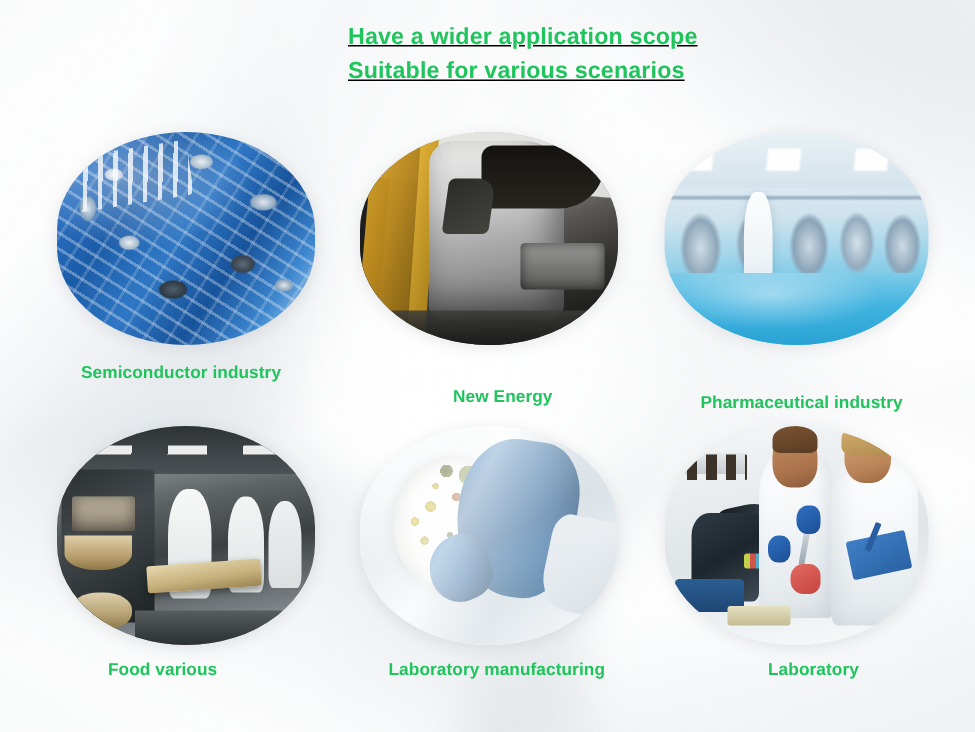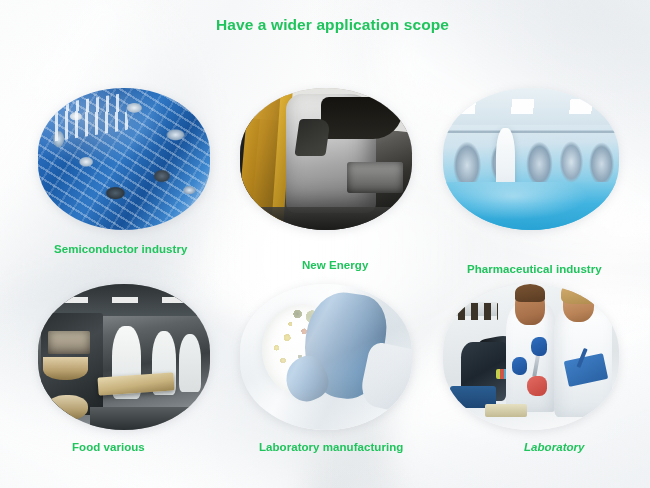--- a/index.html
+++ b/index.html
@@ -61,23 +61,24 @@
   .silk-e {
     left: 150px; top: 195px;
     width: 380px; height: 120px;
     background: linear-gradient(90deg, rgba(255,255,255,0.0) 0%, rgba(255,255,255,0.85) 50%, rgba(255,255,255,0.0) 100%);
     filter: blur(20px);
   }
 
   
   #heading {
     position: absolute;
-    left: 216px;
+    left: 232px;
     top: 13px;
     z-index: 5;
+    text-decoration: underline;
   }
   #heading .hline {
     color: #1fc45c;
     font-size: 15.5px;
     font-weight: bold;
     line-height: 23px;
     letter-spacing: 0.1px;
     white-space: nowrap;
   }
 
@@ -527,20 +528,21 @@
 <div id="slide">
 
   <div class="silk silk-a"></div>
   <div class="silk silk-b"></div>
   <div class="silk silk-c"></div>
   <div class="silk silk-d"></div>
   <div class="silk silk-e"></div>
 
   <div id="heading">
     <div class="hline">Have a wider application scope</div>
+    <div class="hline">Suitable for various scenarios</div>
   </div>
 
   <div class="card">
     <div class="photo pcb" style="left:38px; top:88px; width:172px; height:142px;">
       <div class="inner traces"></div>
       <div class="inner comps"></div>
       <div class="pins"></div>
       <div class="inner shine"></div>
     </div>
     <div class="caption" style="left:54px; top:243px;">Semiconductor industry</div>
@@ -617,17 +619,17 @@
       <div class="head2"></div>
       <div class="hair2"></div>
       <div class="pipette"></div>
       <div class="glove-b"></div>
       <div class="glove-b2"></div>
       <div class="glove-r"></div>
       <div class="clipboard"></div>
       <div class="pen"></div>
       <div class="tray"></div>
     </div>
-    <div class="caption" style="left:524px; top:441px;font-style:italic;">Laboratory</div>
+    <div class="caption" style="left:512px; top:441px;">Laboratory</div>
   </div>
 
   <div class="vignette"></div>
 </div>
 
 </body></html>

